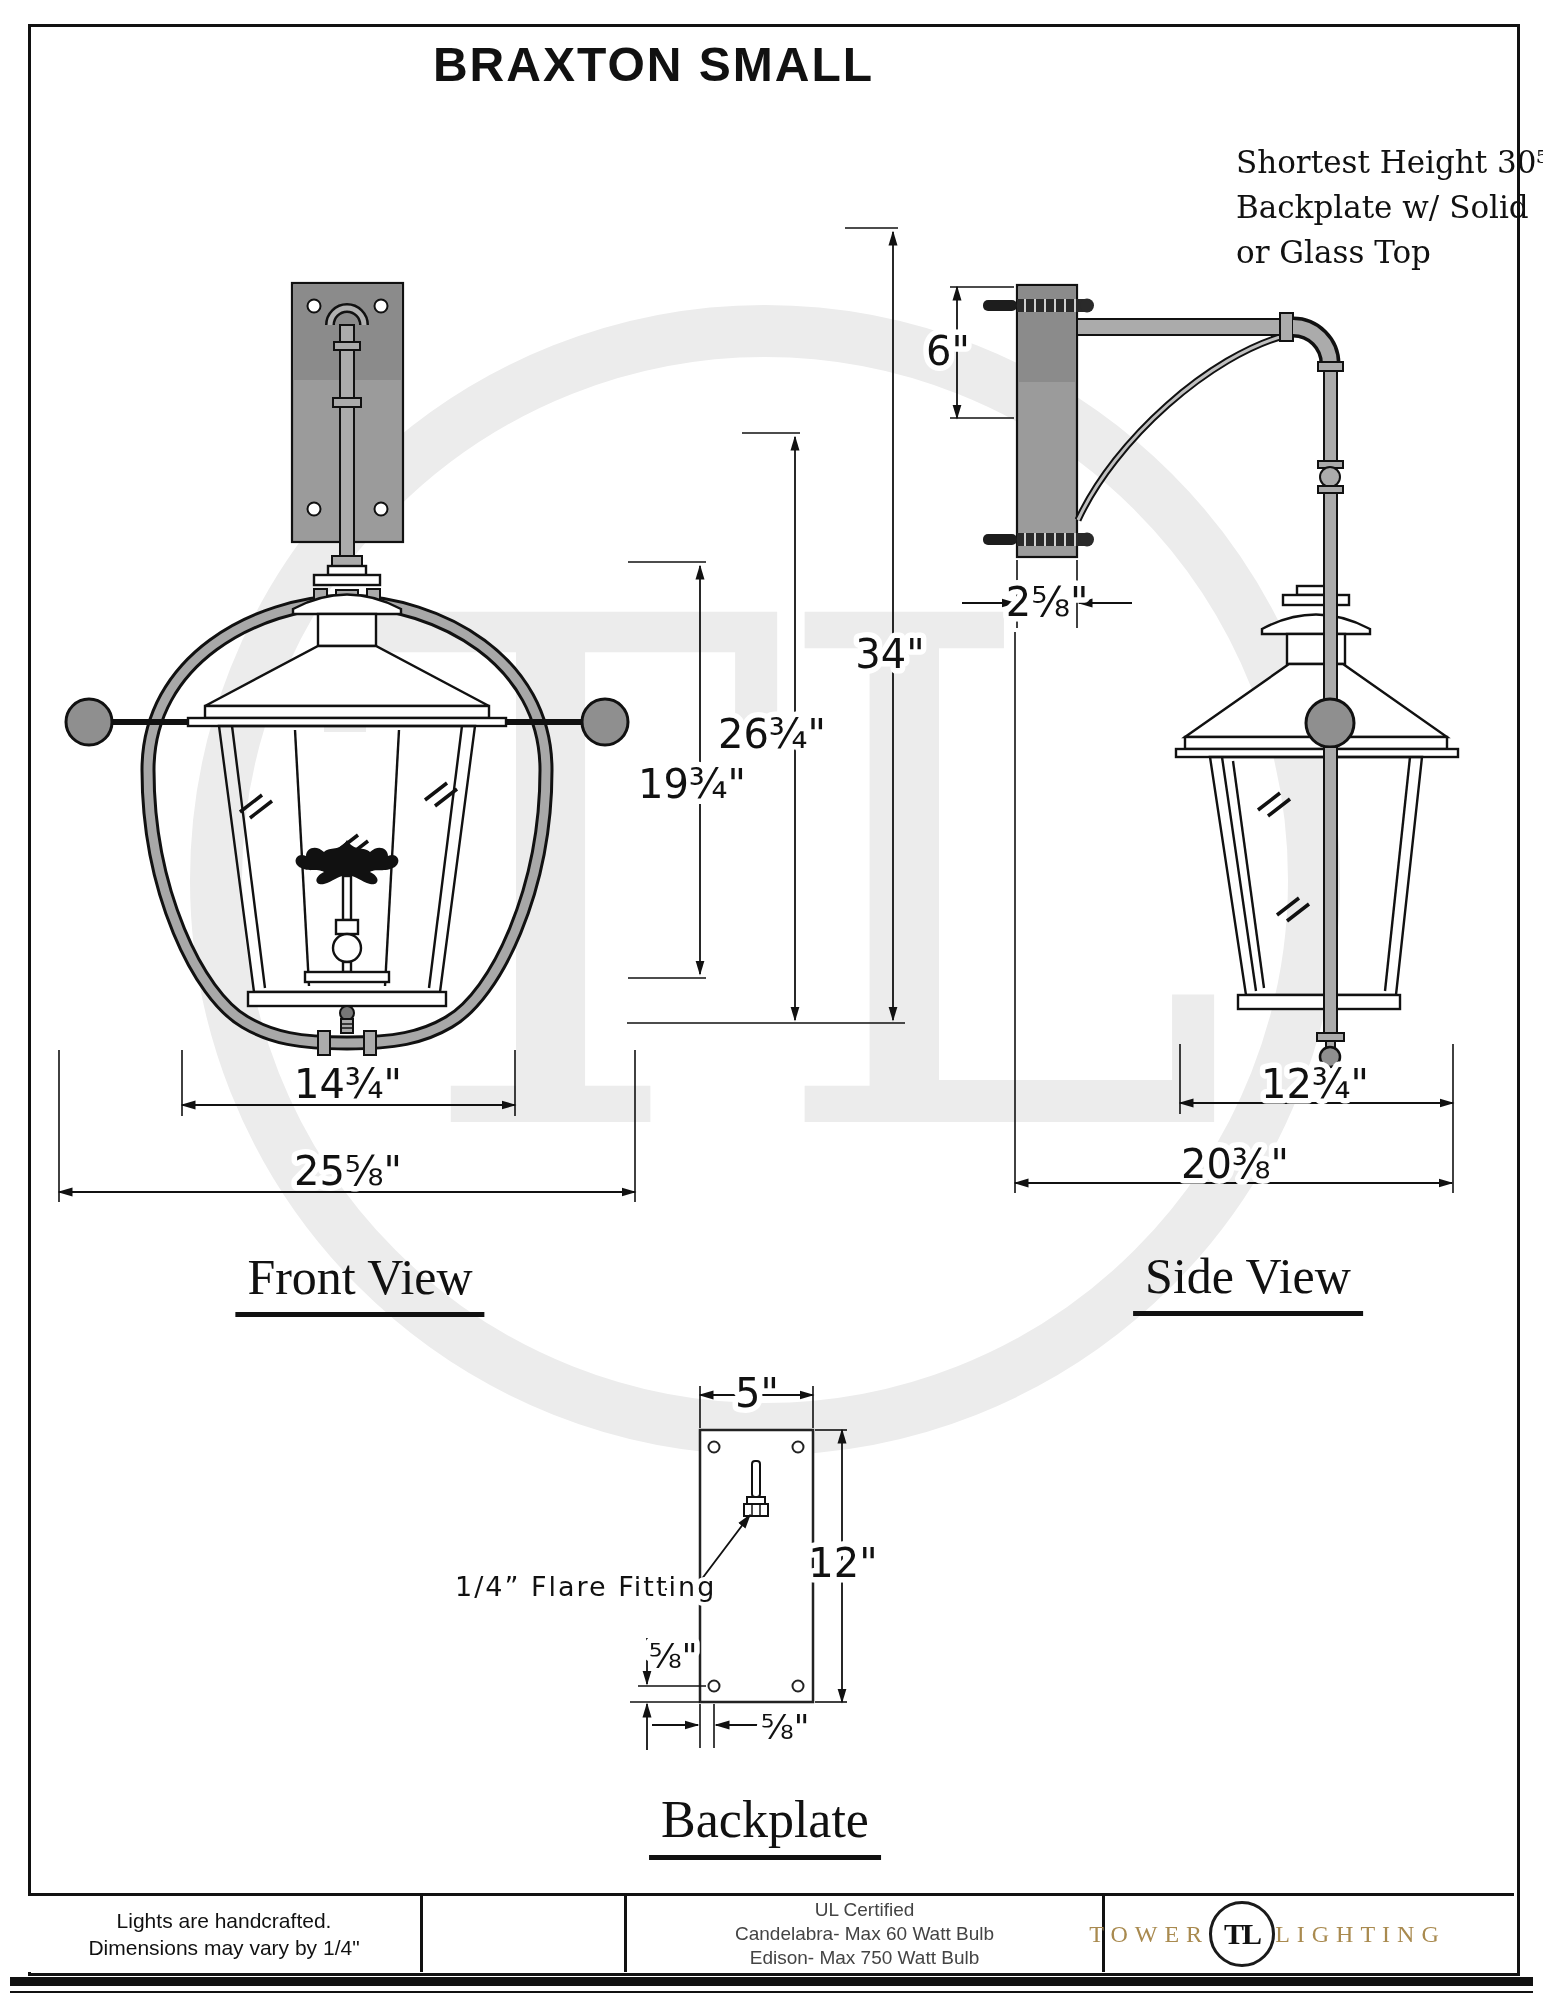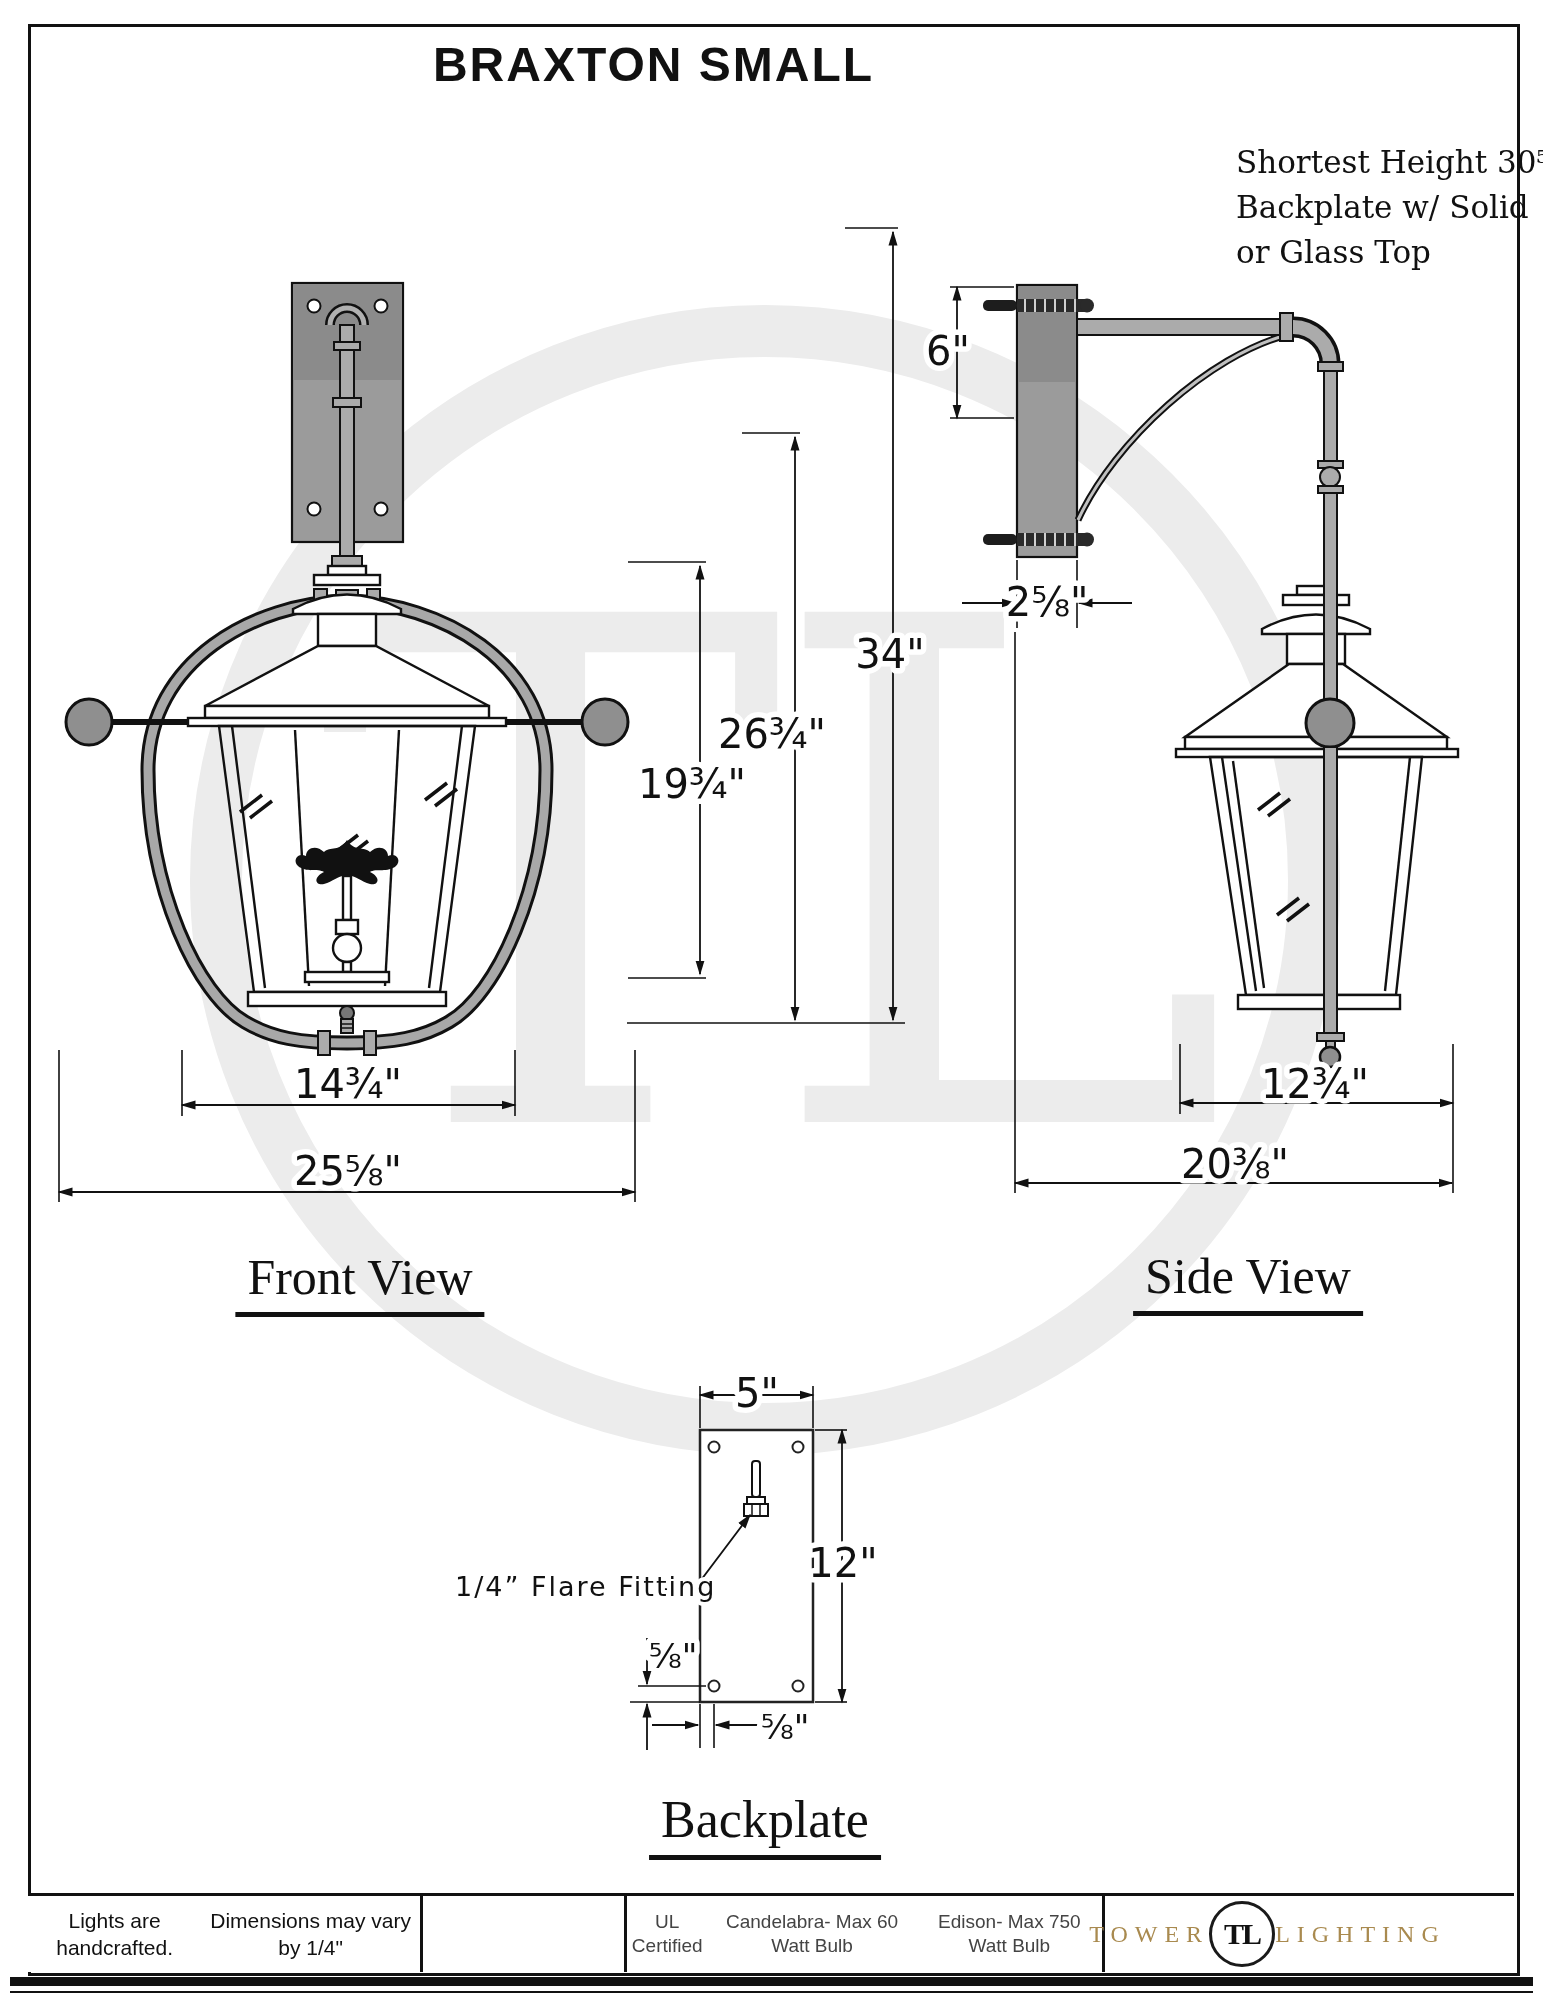--- a/index.html
+++ b/index.html
@@ -35,21 +35,21 @@
   .gray{fill:#9b9b9b;stroke:#111;stroke-width:2.2;}
   .pipe{fill:#ababab;stroke:#111;stroke-width:2;}
   .dimt{font-family:"DejaVu Sans",sans-serif;font-size:40px;fill:#111;text-anchor:middle;
         paint-order:stroke;stroke:#fff;stroke-width:11px;stroke-linejoin:round;}
   .dimts{font-size:34px;}
   .callout{font-family:"DejaVu Sans",sans-serif;font-size:27px;letter-spacing:2px;fill:#111;
            paint-order:stroke;stroke:#fff;stroke-width:8px;stroke-linejoin:round;}
   
   #footer{position:absolute;left:28px;top:1893px;width:1486px;height:79px;z-index:4;display:flex;
           border-top:3px solid #111;background:#fff;box-sizing:border-box;}
-  #footer .cell{border-right:3px solid #111;display:flex;align-items:center;justify-content:center;box-sizing:border-box;}
+  #footer .cell{border-right:3px solid #111;display:flex;flex-direction:column;align-items:center;justify-content:center;box-sizing:border-box;}
   #f-note{width:395px;font-size:21px;line-height:27px;text-align:center;}
   #f-empty{width:204px;}
   #f-cert{width:478px;font-size:19px;line-height:24px;color:#444;text-align:center;}
   #f-brand{width:325px;border-right:none !important;flex-direction:row !important;gap:0;}
   #f-brand .word{font-family:"Liberation Serif",serif;font-size:24px;letter-spacing:7px;color:var(--gold,#a98a4f);}
   #f-brand .circ{width:60px;height:60px;border:3px solid #1a1a1a;border-radius:50%;display:flex;align-items:center;justify-content:center;
                  font-family:"Liberation Serif",serif;font-weight:bold;font-size:30px;letter-spacing:-2px;color:#111;background:#fff;flex:0 0 auto;}
 </style>
 </head>
 <body>

